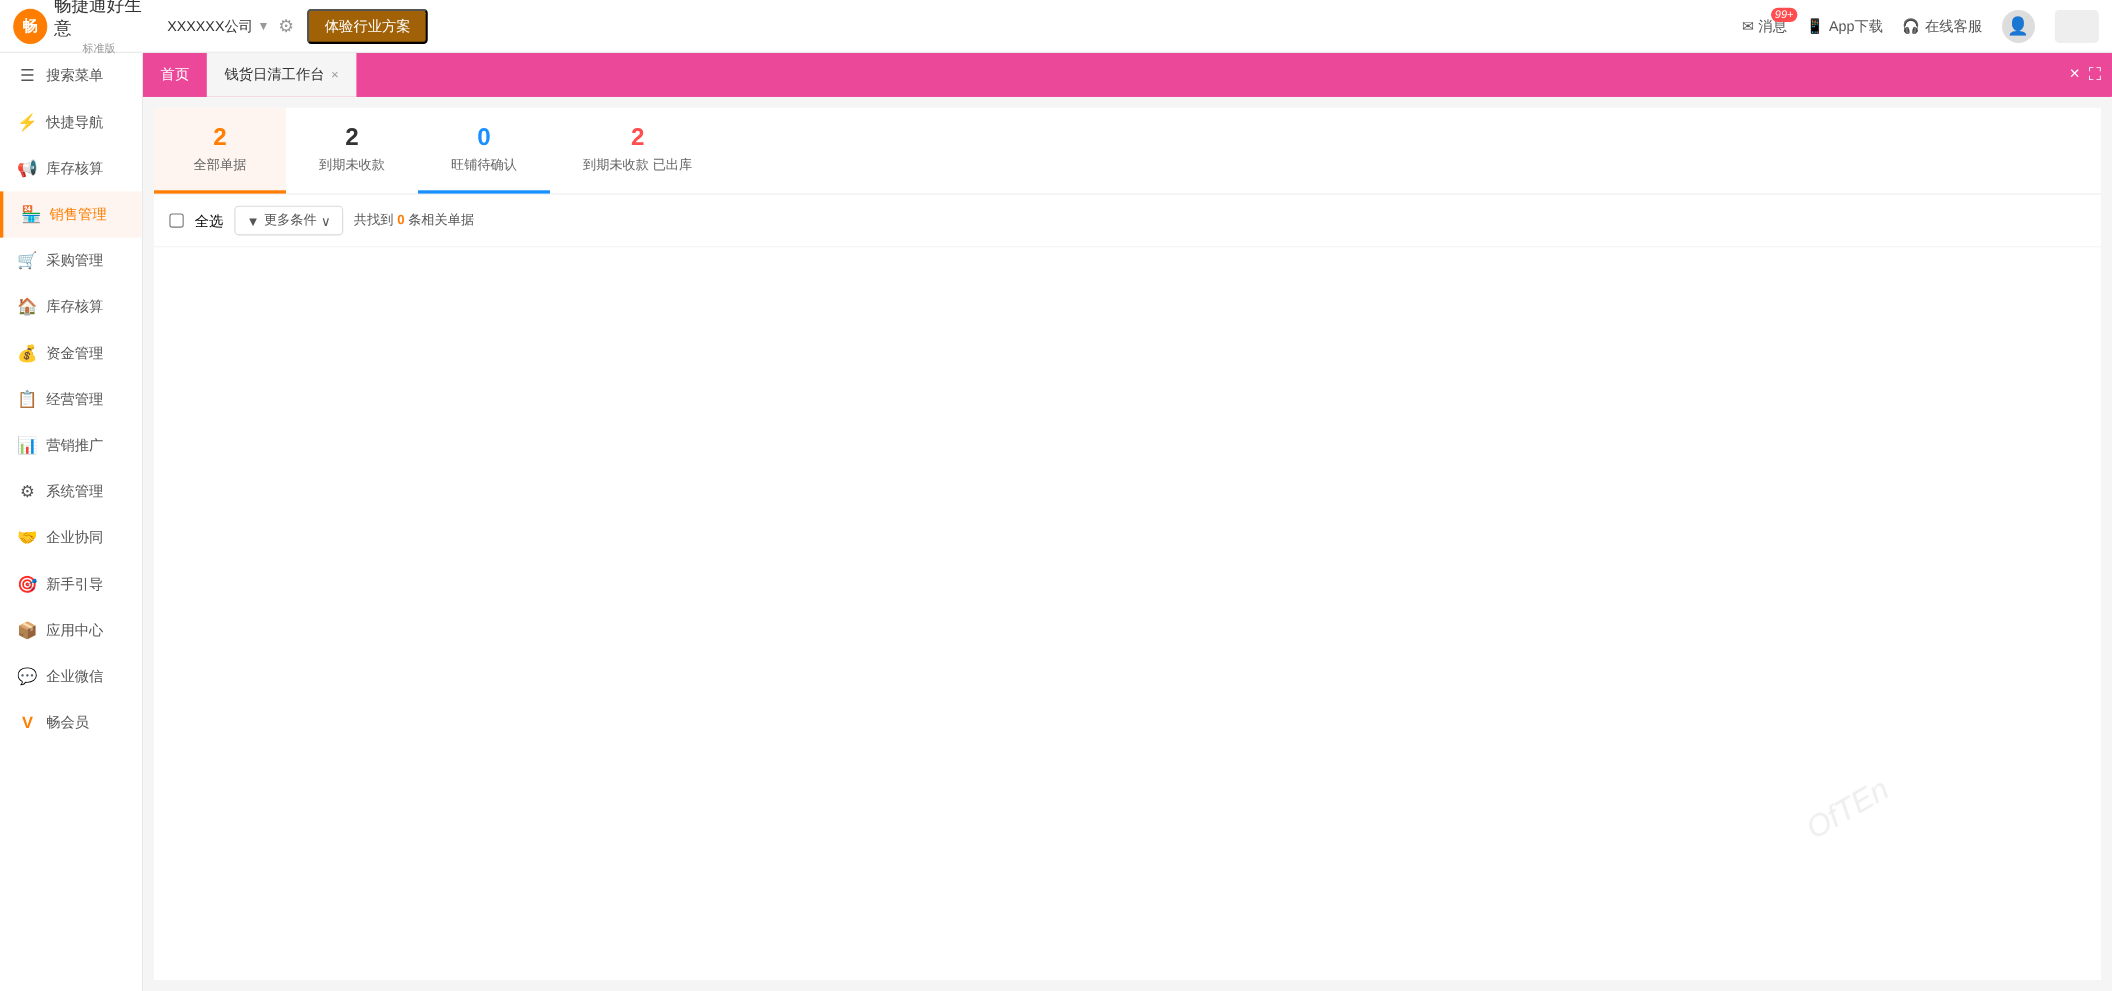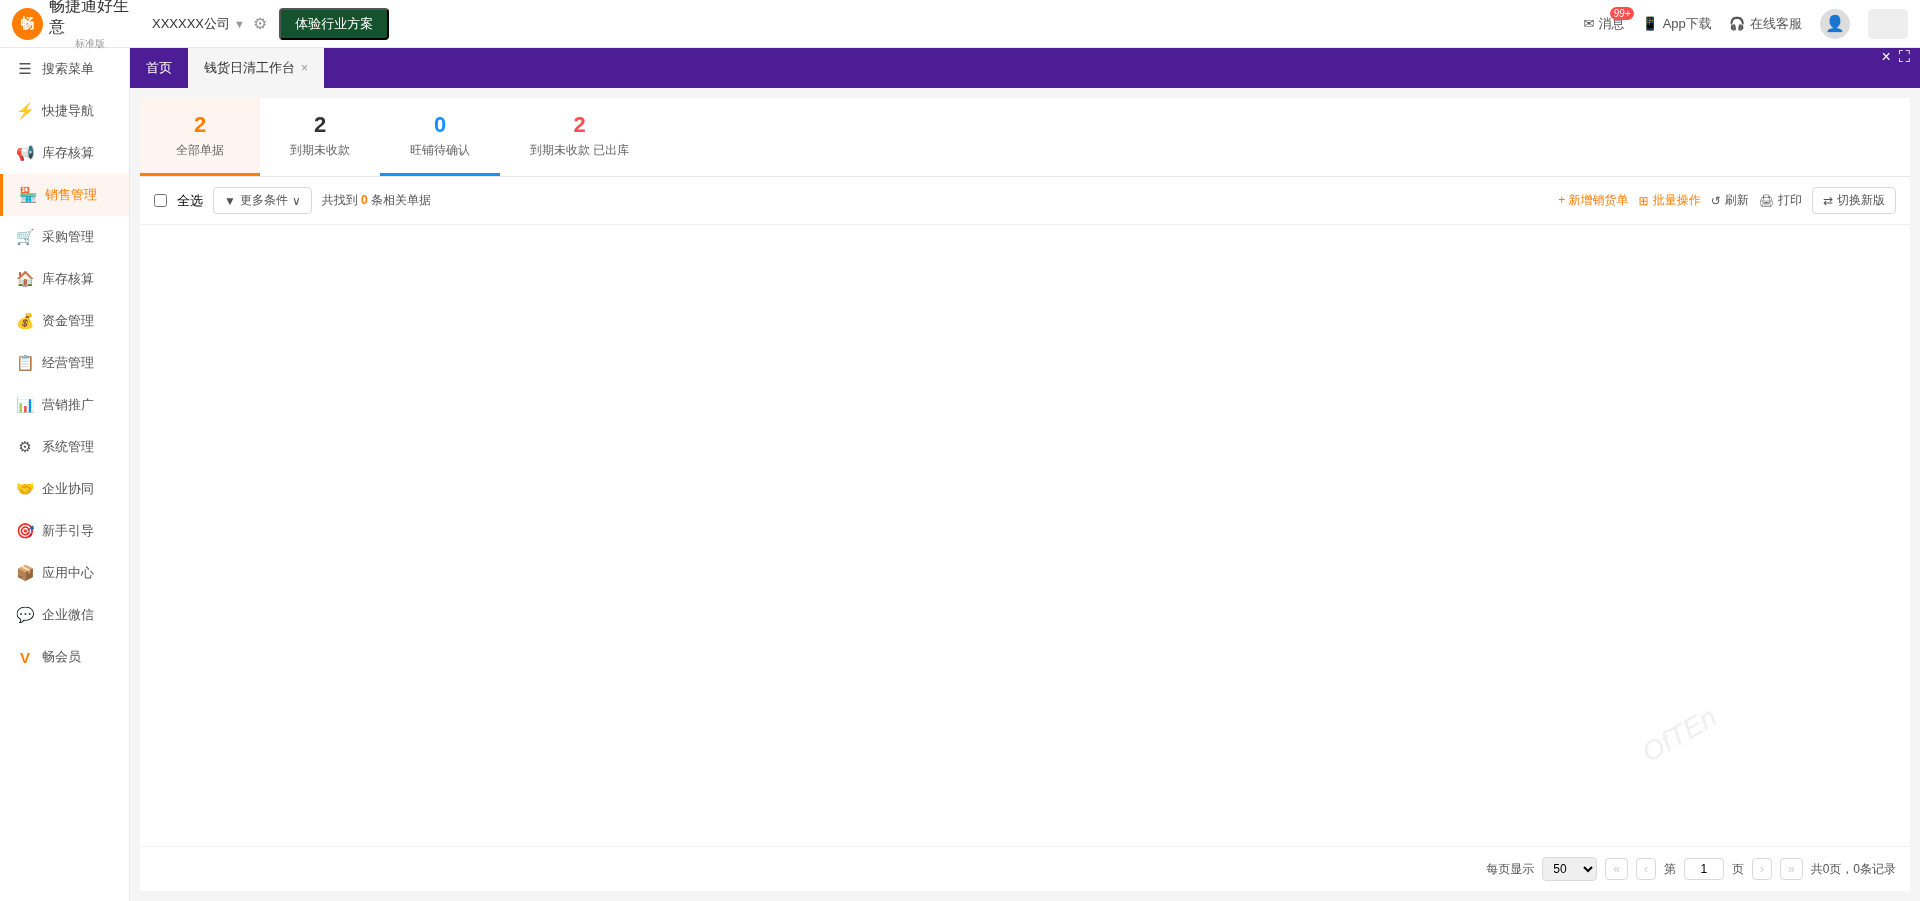--- a/index.html
+++ b/index.html
@@ -36,21 +36,21 @@
       display: flex; align-items: center; gap: 4px;
       margin-left: 10px;
       color: #333; font-size: 13px; cursor: pointer;
     }
     .header-company .arrow { color: #999; font-size: 11px; }
     .header-settings {
       margin-left: 8px; color: #999; cursor: pointer; font-size: 16px;
     }
     .header-trial {
       margin-left: 12px;
-      background: #14532d;
+      background: #a16207;
       color: #fff;
       padding: 5px 14px;
       border-radius: 4px;
       font-size: 13px;
       cursor: pointer;
     }
     .header-right {
       margin-left: auto;
       display: flex; align-items: center; gap: 18px;
     }
@@ -91,22 +91,22 @@
       transition: background 0.2s;
     }
     .sidebar-item.active { background: #fff5f0; color: #ff7d00; border-left: 3px solid #ff7d00; }
     .sidebar-icon { font-size: 15px; width: 18px; text-align: center; }
 
     
     .tabs-bar {
       position: fixed;
       top: 48px; left: 130px; right: 0;
       height: 40px;
-      background: #4c1d95;
-      display: flex; align-items: flex-start;
+      background: #ec4899;
+      display: flex; align-items: center;
       z-index: 98;
     }
     .tab-item {
       height: 40px; display: flex; align-items: center;
       padding: 0 16px; color: #fff; font-size: 13px;
       cursor: pointer; position: relative;
       gap: 6px;
     }
     .tab-item.active { background: #f5f5f5; color: #333; }
     .tab-close { font-size: 12px; cursor: pointer; color: #999; }
@@ -392,55 +392,20 @@
           <span>▼</span>
           <span>更多条件</span>
           <span>∨</span>
         </button>
         <span class="found-text">
           <span>共找到</span>
           <span class="found-count">0</span>
           <span>条相关单据</span>
         </span>
       </div>
-      <div class="toolbar-right">
-        <button class="btn-new">+ 新增销货单</button>
-        <button class="btn-primary">
-          <span>⊞</span>
-          <span>批量操作</span>
-        </button>
-        <button class="btn-normal">
-          <span>↺</span>
-          <span>刷新</span>
-        </button>
-        <button class="btn-normal">
-          <span>🖨</span>
-          <span>打印</span>
-        </button>
-        <button class="btn-switch">
-          <span>⇄</span>
-          <span>切换新版</span>
-        </button>
-      </div>
     </div>
 
     <div class="table-area"></div>
 
-    <div class="pagination">
-      <span>每页显示</span>
-      <select class="page-size-select">
-        <option>50</option>
-        <option>100</option>
-        <option>200</option>
-      </select>
-      <button class="page-nav-btn" disabled="">«</button>
-      <button class="page-nav-btn" disabled="">‹</button>
-      <span>第</span>
-      <input class="page-input" type="text" value="1" style="">
-      <span>页</span>
-      <button class="page-nav-btn" disabled="">›</button>
-      <button class="page-nav-btn" disabled="">»</button>
-      <span>共0页，0条记录</span>
-    </div>
   </div>
 </div>
 
 <div class="watermark">OfTEn</div>
 
 </body></html>

